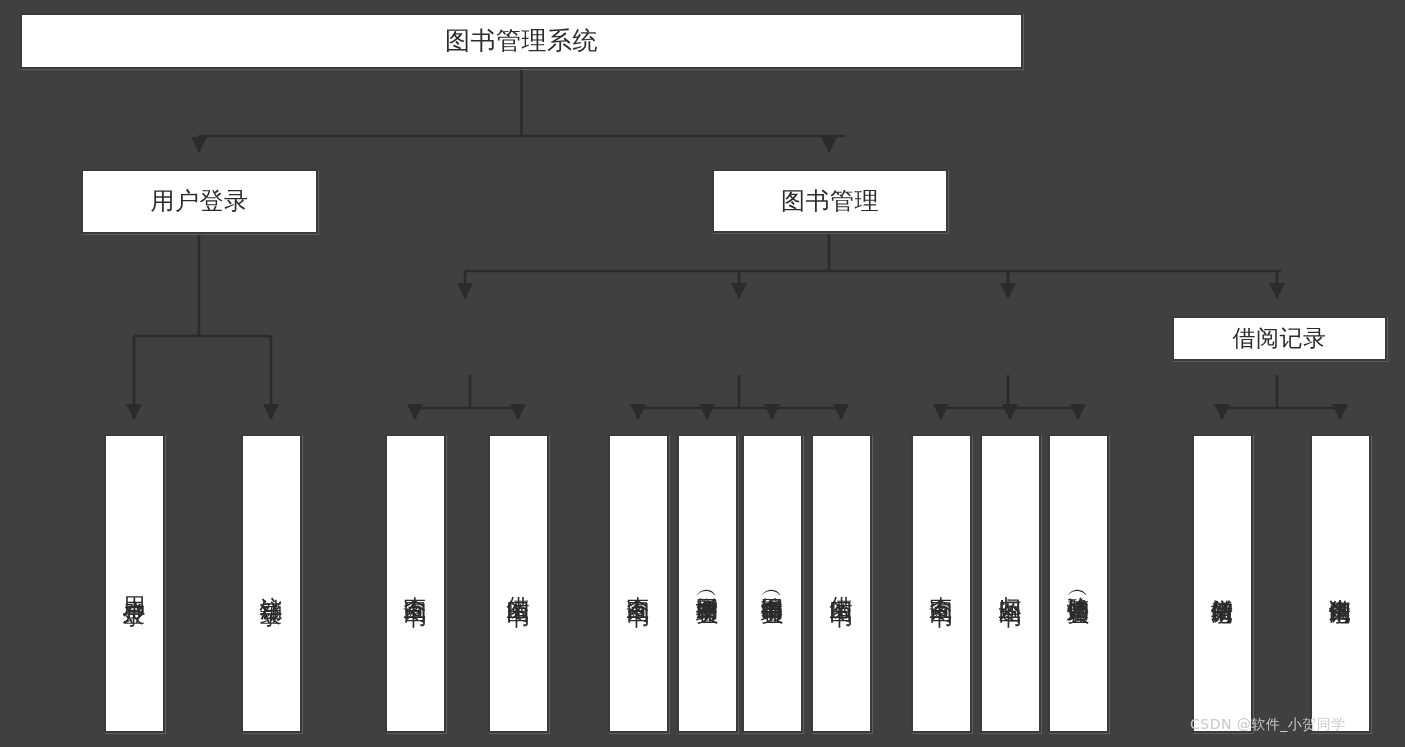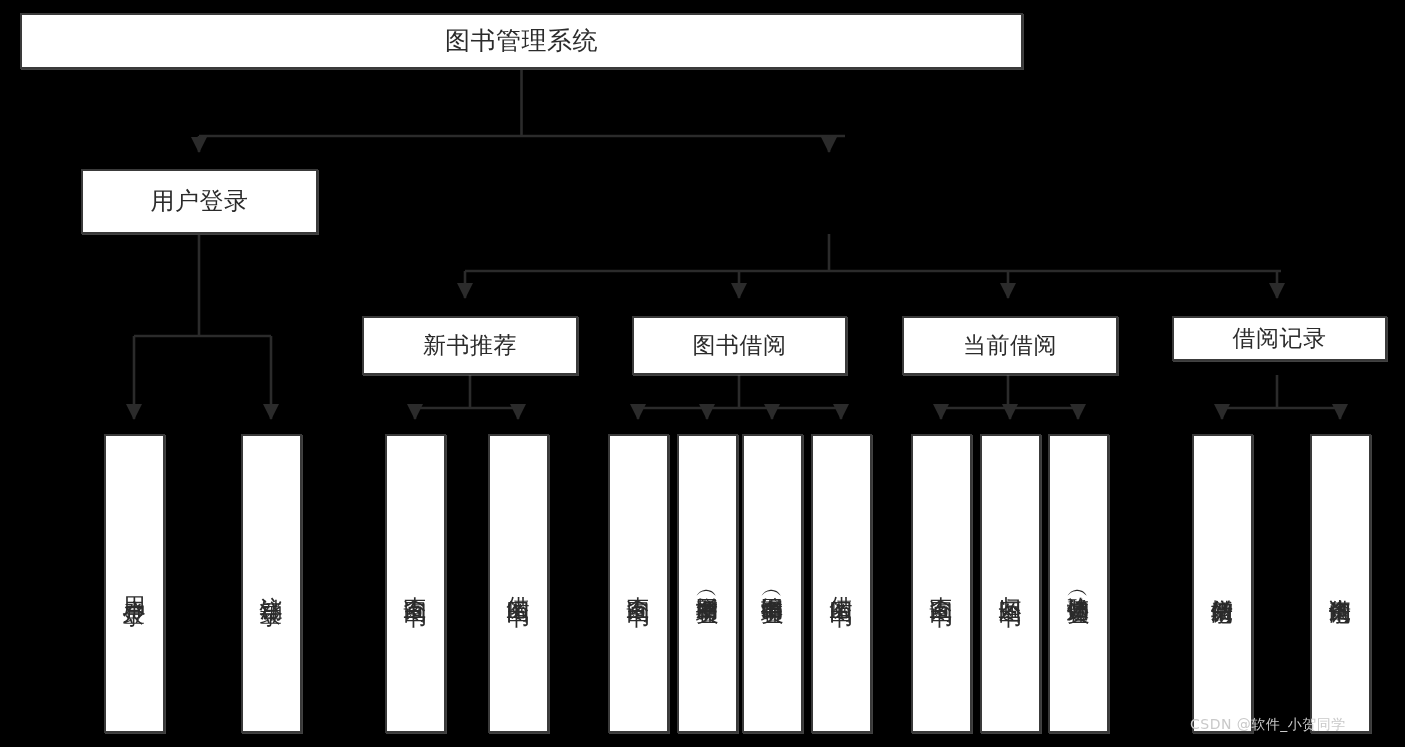--- a/index.html
+++ b/index.html
@@ -8,21 +8,21 @@
     padding: 0;
     background: #ffffff;
   }
   body {
     font-family: "DejaVu Sans", "Liberation Sans", sans-serif;
   }
   #canvas {
     position: relative;
     width: 1405px;
     height: 747px;
-    background: #000000;
+    background: #404040;
     overflow: hidden;
   }
   #edges {
     position: absolute;
     left: 0;
     top: 0;
     width: 1405px;
     height: 747px;
     pointer-events: none;
   }
@@ -127,30 +127,24 @@
     </g>
   </svg>
 
   <div class="node node-root" style="left:20px; top:13px; width:1003px; height:56px;">
     <span class="lbl">图书管理系统</span>
   </div>
 
   <div class="node node-l2" style="left:81px; top:169px; width:237px; height:65px;">
     <span class="lbl">用户登录</span>
   </div>
+  <div class="node node-l2" style="left:712px; top:169px; width:236px; height:64px;">
+    <span class="lbl">图书管理</span>
+  </div>
 
-  <div class="node node-l3" style="left:362px; top:316px; width:216px; height:59px;">
-    <span class="lbl">新书推荐</span>
-  </div>
-  <div class="node node-l3" style="left:632px; top:316px; width:215px; height:59px;">
-    <span class="lbl">图书借阅</span>
-  </div>
-  <div class="node node-l3" style="left:902px; top:316px; width:216px; height:59px;">
-    <span class="lbl">当前借阅</span>
-  </div>
   <div class="node node-l3" style="left:1172px; top:316px; width:215px; height:45px;">
     <span class="lbl">借阅记录</span>
   </div>
 
   <div class="node node-leaf" style="left:104px; top:434px; width:61px; height:299px;">
     <span class="lbl">用户登录</span>
   </div>
   <div class="node node-leaf" style="left:241px; top:434px; width:61px; height:299px;">
     <span class="lbl">注销登录</span>
   </div>

